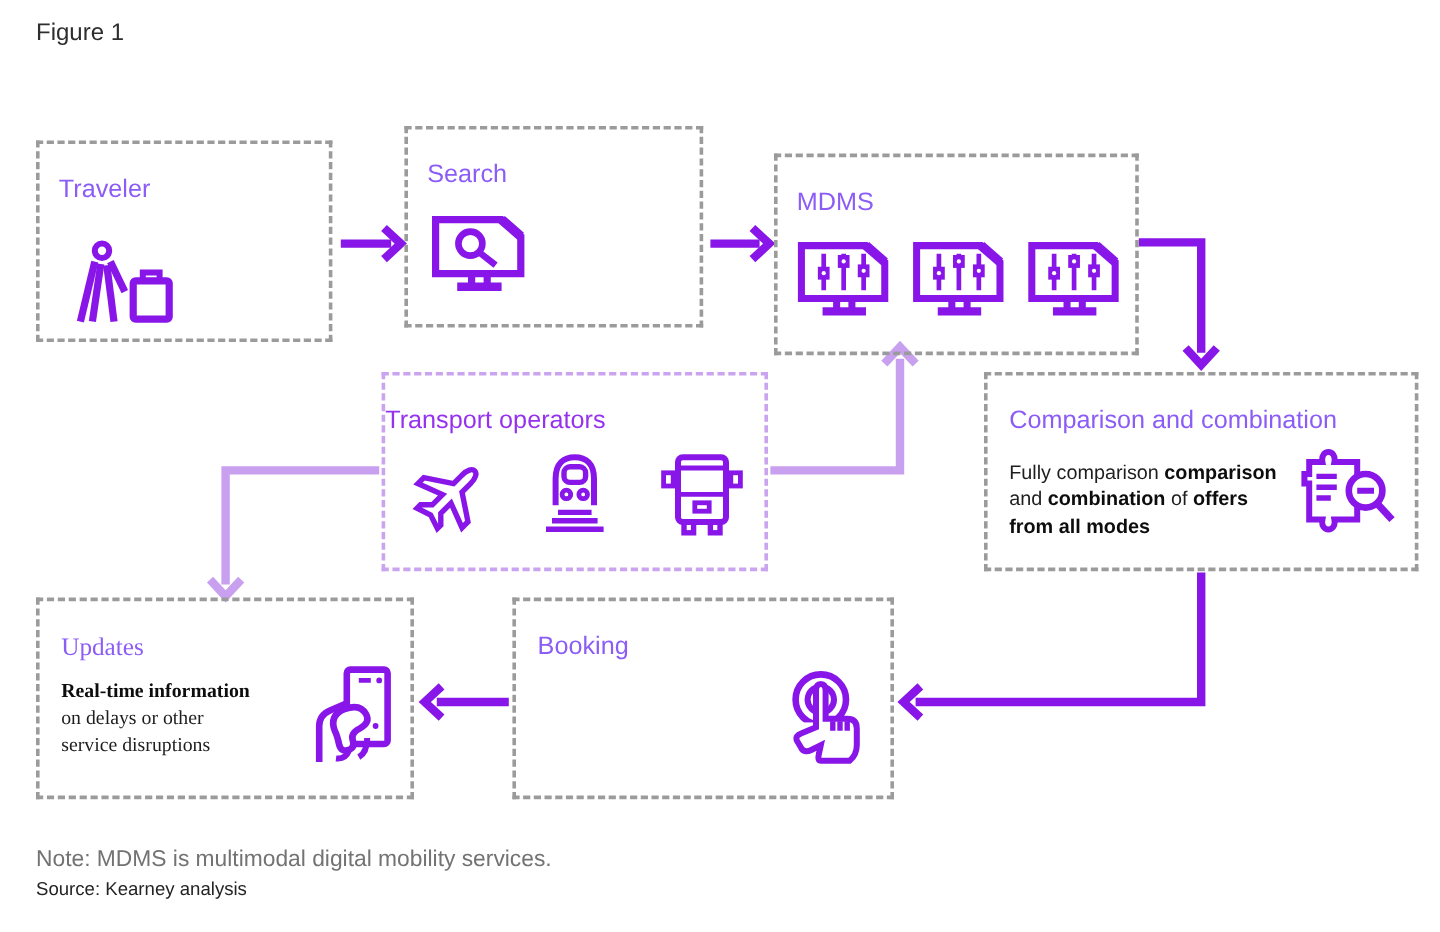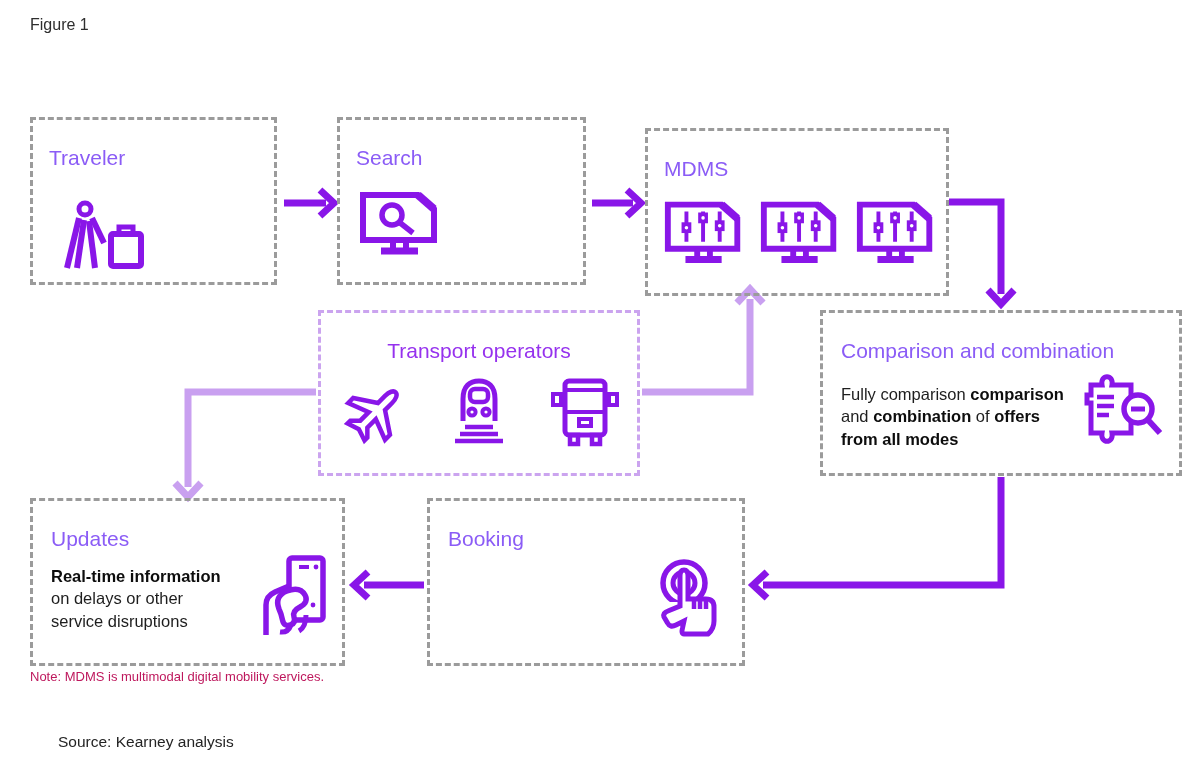--- a/index.html
+++ b/index.html
@@ -1,51 +1,51 @@
 <!DOCTYPE html>
 <html style="--purple: #8916E8; --light-purple: #C9A0F0; --label-purple: #9632EE; --box-border: #9B9B9B; --light-box-border: #CBA4EF; --text: #1E1E1E;"><head>
 <meta charset="utf-8">
 <style>
   html,body{margin:0;padding:0;background:#fff;}
   .stage{position:relative;width:1200px;height:777px;background:#fff;overflow:hidden;
          font-family:"Liberation Sans",sans-serif;color:var(--text,#1e1e1e);}
-  .fig-label{position:absolute;left:30px;top:16px;font-size:16px;color:#2e2e2e;}
+  .fig-label{position:absolute;left:30px;top:16px;font-size:20px;color:#2e2e2e;}
   .fig-title{position:absolute;left:30px;top:45px;font-size:20.5px;font-weight:700;color:#101010;letter-spacing:.1px;}
 
   .box{position:absolute;border:3px dashed var(--box-border,#9b9b9b);box-sizing:border-box;background:transparent;}
   .box--light{border-color:var(--light-box-border,#cba4ef);}
   .box-title{position:absolute;left:16px;top:26px;font-size:21px;color:#8b5cf6;white-space:nowrap;}
   .box-body{position:absolute;font-size:16.5px;line-height:1.36;color:#1e1e1e;}
   .box-body .b{font-weight:700;color:#0d0d0d;margin-top:47px;}
 
   .box-traveler{left:30px;top:117px;width:247px;height:168px;}
-  .box-search{left:337px;top:117px;width:249px;height:168px;}
+  .box-search{left:337px;top:105px;width:249px;height:168px;}
   .box-mdms{left:645px;top:128px;width:304px;height:168px;}
   .box-transport{left:318px;top:310px;width:322px;height:166px;}
   .box-comparison{left:820px;top:310px;width:362px;height:166px;}
   .box-booking{left:427px;top:498px;width:318px;height:168px;text-align:right;}
-  .box-updates{left:30px;top:498px;width:315px;height:168px;}
-
-  .transport-title{position:absolute;left:0;right:0;top:26px;text-align:center;font-size:21px;
+  .box-updates{left:30px;top:498px;width:315px;height:168px;font-family:Liberation Serif, serif;}
+
+  .transport-title{position:absolute;left:0;right:0;top:26px;font-size:21px;
                    color:var(--label-purple,#9632ee);}
   .transport-icons{position:absolute;left:0;right:0;top:60px;display:flex;justify-content:center;gap:26px;}
 
   .icon-traveler{position:absolute;left:24px;top:80px;}
   .icon-search{position:absolute;left:16px;top:70px;}
   .mdms-icons{position:absolute;left:13px;top:68px;display:flex;gap:6px;}
   .icon-comparison{position:absolute;right:12px;top:58px;}
   .icon-booking{position:absolute;right:12px;top:54px;}
   .icon-updates{position:absolute;right:10px;top:52px;}
 
   .box-comparison .box-body{left:18px;top:70px;width:280px;}
   .box-booking .box-body{left:18px;top:66px;width:220px;}
   .box-updates .box-body{left:18px;top:64px;width:215px;}
 
-  .note{position:absolute;left:30px;top:669px;font-size:13px;color:#be185d;}
-  .source{position:absolute;left:30px;top:733px;font-size:15.5px;color:#242424;margin-left:28px;}
+  .note{position:absolute;left:30px;top:706px;font-size:19px;color:#737373;}
+  .source{position:absolute;left:30px;top:733px;font-size:15.5px;color:#242424;}
 
   .arrows{position:absolute;left:0;top:0;pointer-events:none;}
   .arrow{fill:none;stroke:var(--purple,#8916e8);stroke-width:7;stroke-miterlimit:10;stroke-linecap:butt;}
   .arrow-light{stroke:var(--light-purple,#c9a0f0);}
 
   .ln{stroke:var(--purple,#8916e8);fill:none;stroke-miterlimit:10;stroke-linecap:butt;}
   .fl{fill:var(--purple,#8916e8);stroke:none;}
   .wdot{fill:#fff;stroke:none;}
   .wfill{fill:#fff;stroke:none;}
   .wstroke{fill:#fff;stroke:var(--purple,#8916e8);stroke-miterlimit:10;}

